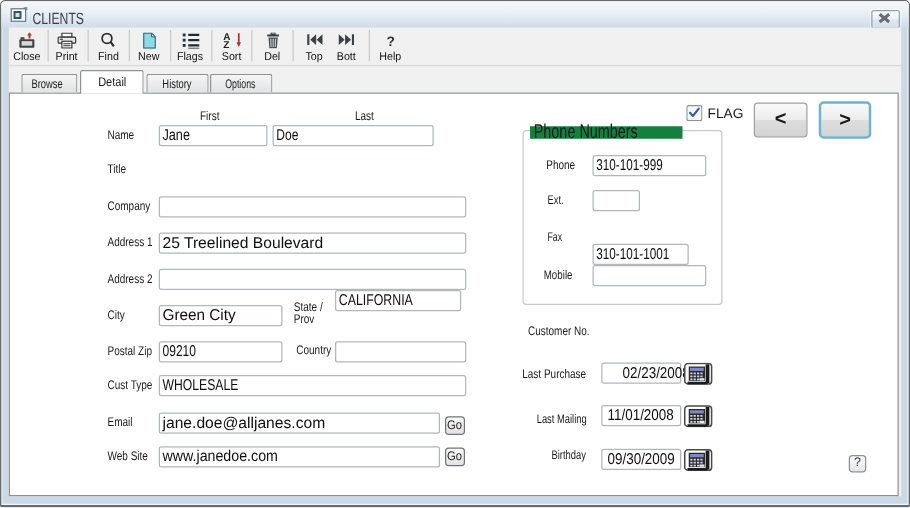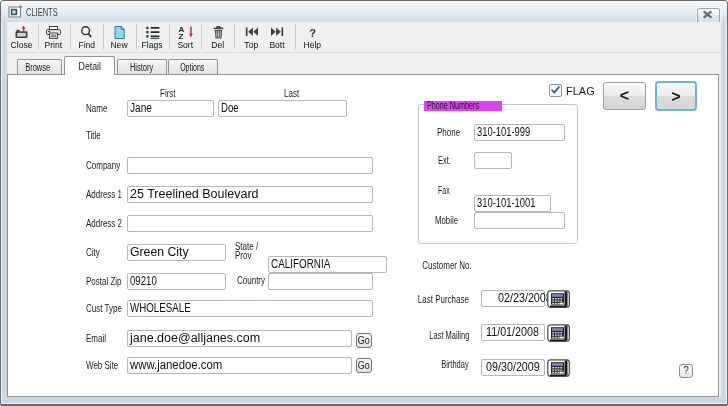--- a/index.html
+++ b/index.html
@@ -1,39 +1,39 @@
 <!DOCTYPE html>
 <html><head>
 <meta charset="utf-8">
 <style>
 html,body{margin:0;padding:0;}
 #app{position:relative;width:728px;height:406px;font-family:"Liberation Sans",sans-serif;overflow:hidden;background:#fff;}
 .abs{position:absolute;}
 .frame{left:0;top:0;width:726px;height:403px;border:1px solid #6a6a6a;border-bottom:2px solid #6a6a6a;border-radius:4px 4px 2px 2px;background:#cbd8e6;box-shadow:inset 0 0 0 1px rgba(248,252,255,.8);}
 .title{left:1px;top:1px;width:726px;height:21px;border-radius:3px 3px 0 0;background:linear-gradient(#f5f8fb,#e8eff5 45%,#dbe5f0 78%,#d0dce9);}
-.title-text{left:26px;top:7px;font-size:10px;color:#3a3f45;}
+.title-text{left:26px;top:7px;font-size:13px;color:#3a3f45;}
 .sx{display:inline-block;transform:scaleX(.8);transform-origin:0 50%;white-space:nowrap;}
 .sxc{display:inline-block;transform:scaleX(.95);transform-origin:50% 50%;white-space:nowrap;}
 .sxr{display:inline-block;transform:scaleX(.8);transform-origin:100% 50%;white-space:nowrap;}
 .xbtn{left:697px;top:8px;width:21px;height:13px;border:1px solid #97a3b0;border-radius:2px;background:linear-gradient(#fdfdfe,#ebf0f4 48%,#dfe6ee 52%,#d6e0ea);box-shadow:0 0 0 1px rgba(255,255,255,.55);}
 .content{left:7px;top:22px;width:714px;height:375px;background:#f0f0f0;}
 .tbline{left:7px;top:52px;width:714px;height:1px;background:#d9d9d9;}
 .tbtn{position:absolute;top:24px;width:40px;height:26px;text-align:center;}
 .tbtn svg{display:block;margin:2px auto 0 auto;}
 .tlabel{font-size:9px;color:#111;margin-top:2px;line-height:9px;}
 .sep{position:absolute;top:24px;width:1px;height:25px;background:#c9c9c9;}
 .tab{position:absolute;top:59px;height:15px;background:linear-gradient(#f5f5f5,#e3e3e3);border:1px solid #8f9396;border-bottom:none;border-radius:2px 2px 0 0;box-sizing:border-box;z-index:2;text-align:center;font-size:10px;color:#1a1a1a;padding-top:2px;}
 .tab.active{top:56px;height:19px;background:#fff;z-index:4;padding-top:4px;}
 .panel{left:7px;top:74px;width:712px;height:323px;background:#fff;border:1px solid #8f9396;box-sizing:border-box;z-index:1;}
 .lb{position:absolute;font-size:10px;color:#1b1b1b;line-height:10px;z-index:5;}
 .lbr{position:absolute;font-size:10px;color:#1b1b1b;line-height:10px;z-index:5;}
 .in{position:absolute;height:17px;border:1px solid #b3b6ba;border-radius:2px;background:#fff;box-sizing:border-box;font-size:12.5px;color:#0f0f0f;line-height:15px;padding-left:2px;white-space:nowrap;z-index:5;}
 .in .v{display:inline-block;transform-origin:0 50%;white-space:nowrap;}
 .gb{left:418px;top:104px;width:158px;height:138px;border:1px solid #c9c9c9;border-radius:3px;z-index:5;}
-.legend{left:424px;top:101px;font-size:10px;color:#1b1b1b;background:#d946ef;padding:0 3px;z-index:6;line-height:10px;}
+.legend{left:424px;top:101px;font-size:16px;color:#1b1b1b;background:#15803d;padding:0 3px;z-index:6;line-height:10px;}
 .navbtn{position:absolute;border:1px solid #a0a0a0;border-radius:3px;background:linear-gradient(#f9f9f9,#ececec 49%,#dedede 50%,#d3d3d3);text-align:center;font-size:16px;font-weight:bold;color:#1a1a1a;z-index:5;box-sizing:border-box;}
 .gobtn{position:absolute;left:356px;width:16px;height:15px;border:1px solid #717579;border-radius:3px;background:linear-gradient(#f8f8f8,#e2e2e2);box-sizing:border-box;font-size:10px;color:#222;text-align:center;line-height:13px;z-index:5;}
 .qbtn{left:679px;top:364px;width:14px;height:14px;border:1px solid #8c9196;border-radius:3px;background:linear-gradient(#fbfbfb,#e4e6e8);box-sizing:border-box;font-size:10px;color:#333;text-align:center;line-height:12px;z-index:5;}
 </style>
 </head>
 <body>
 <div id="app">
   <div class="abs frame"></div>
   <div class="abs title"></div>
   <svg class="abs" style="left:8px;top:5px;z-index:3" width="15" height="13" viewBox="0 0 15 13">
@@ -158,21 +158,21 @@
   <div class="lb" style="left:86px;top:131px"><span class="sx">Title</span></div>
   <div class="lb" style="left:86px;top:161px"><span class="sx">Company</span></div>
   <div class="in" style="left:127px;top:157px;width:246px"></div>
   <div class="lb" style="left:86px;top:190px"><span class="sx">Address 1</span></div>
   <div class="in" style="left:127px;top:186px;width:246px"><span class="v" style="transform:scaleX(1)">25 Treelined Boulevard</span></div>
   <div class="lb" style="left:86px;top:219px"><span class="sx">Address 2</span></div>
   <div class="in" style="left:127px;top:215px;width:246px"></div>
   <div class="lb" style="left:86px;top:248px"><span class="sx">City</span></div>
   <div class="in" style="left:127px;top:244px;width:99px"><span class="v" style="transform:scaleX(.98)">Green City</span></div>
   <div class="lb" style="left:235px;top:242px;line-height:9px"><span class="sx">State /<br>Prov</span></div>
-  <div class="in" style="left:268px;top:256px;width:119px"><span class="v" style="transform:scaleX(.79)">CALIFORNIA</span></div>
+  <div class="in" style="left:268px;top:232px;width:101px"><span class="v" style="transform:scaleX(.79)">CALIFORNIA</span></div>
   <div class="lb" style="left:86px;top:277px"><span class="sx">Postal Zip</span></div>
   <div class="in" style="left:127px;top:273px;width:99px"><span class="v" style="transform:scaleX(.77)">09210</span></div>
   <div class="lb" style="left:237px;top:276px"><span class="sx">Country</span></div>
   <div class="in" style="left:268px;top:273px;width:105px"></div>
   <div class="lb" style="left:86px;top:304px"><span class="sx">Cust Type</span></div>
   <div class="in" style="left:127px;top:300px;width:246px"><span class="v" style="transform:scaleX(.78)">WHOLESALE</span></div>
   <div class="lb" style="left:86px;top:334px"><span class="sx">Email</span></div>
   <div class="in" style="left:127px;top:330px;width:225px"><span class="v" style="transform:scaleX(1)">jane.doe@alljanes.com</span></div>
   <div class="gobtn" style="top:333px"><span class="sxc" style="transform:scaleX(.9)">Go</span></div>
   <div class="lb" style="left:86px;top:361px"><span class="sx">Web Site</span></div>

